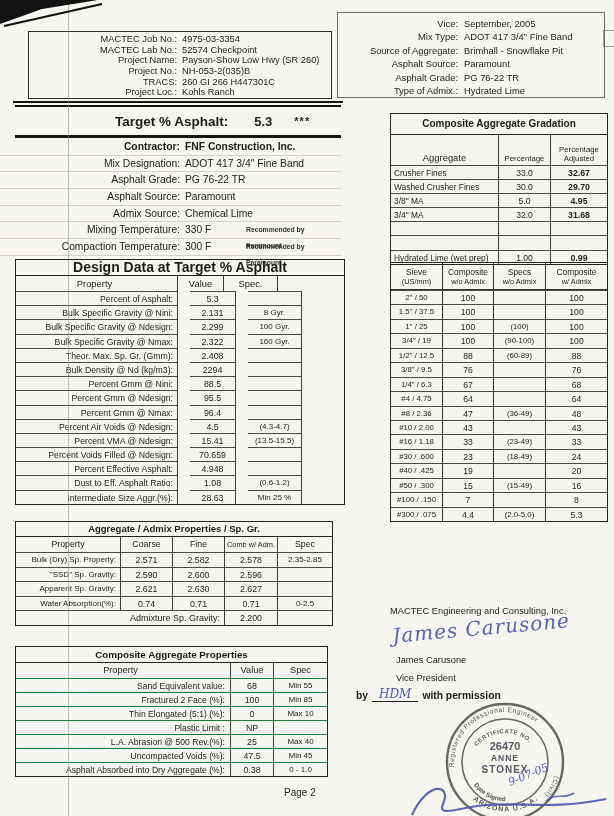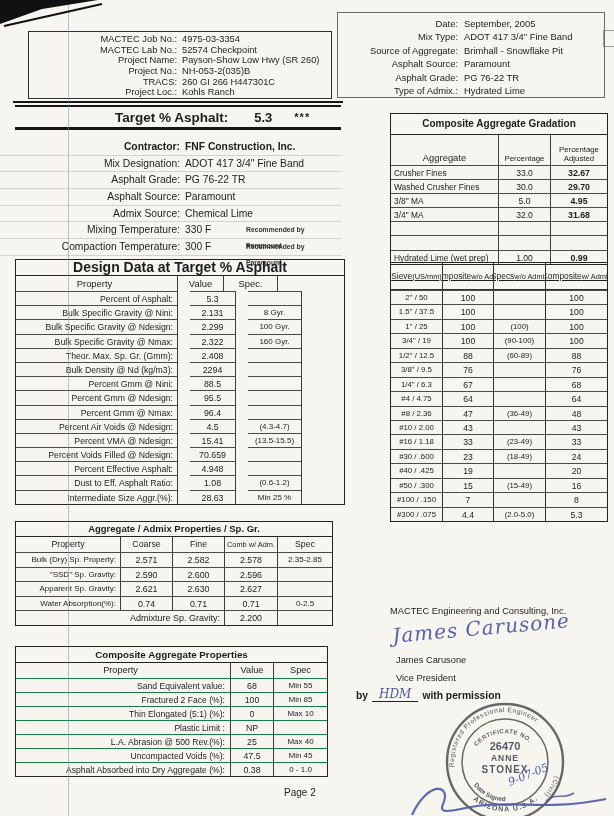--- a/index.html
+++ b/index.html
@@ -17,21 +17,21 @@
   .hl-box .h-value{padding-left:5px;}
   .hr-box{position:absolute;left:337px;top:12px;width:268px;height:86px;
           border:1px solid #6a6a6a;padding-top:4px;box-sizing:border-box;}
   .hr-box .h-row{display:flex;height:13.4px;line-height:13.4px;font-size:9.4px;}
   .hr-box .h-label{width:120px;text-align:right;}
   .hr-box .h-value{padding-left:6px;}
   .scan-artifact{position:absolute;left:603px;top:30px;width:11px;height:15px;
           border:1.5px solid #9b9a96;border-right:none;}
 
   
-  .target-bar{position:absolute;left:15px;top:105px;width:326px;height:25px;
+  .target-bar{position:absolute;left:15px;top:105px;width:326px;height:33px;
           border-top:2.5px solid #161616;border-bottom:3px solid #161616;
           display:flex;align-items:center;padding-left:100px;box-sizing:border-box;}
   .target-bar::before{content:"";position:absolute;left:-2px;right:-2px;top:-6px;height:1.5px;background:#161616;}
   .t-label{font-weight:bold;font-size:13.5px;}
   .t-value{font-weight:bold;font-size:13px;margin-left:26px;}
   .t-stars{font-weight:bold;font-size:11px;margin-left:22px;letter-spacing:1px;}
 
   
   .ct-block{position:absolute;left:0;top:139px;width:341px;}
   .ct-row{position:relative;display:flex;height:15.7px;line-height:15.7px;font-size:10.3px;
@@ -104,22 +104,22 @@
   .gt .row{height:14.1px;}
   .gt .row .cell{line-height:14.1px;border-top:1px solid #4a4a4a;border-right:1px solid #3d3d3d;}
   .gt .row .cell:last-child{border-right:none;text-align:center;font-weight:bold;font-size:8.8px;}
   .gt .a1{padding-left:3px;font-size:8.4px;}
   .gt .a2{text-align:center;font-size:8.6px;}
 
   
   .st{left:390px;top:262px;width:218px;}
   .st .grid{display:grid;grid-template-columns:52px 51px 52px auto;}
   .st .shead{height:26px;border-bottom:1px solid #333;}
-  .st .shead .cell{display:flex;justify-content:center;align-items:center;
-       border-right:1.3px solid #333;text-decoration:underline;}
+  .st .shead .cell{display:flex;flex-direction:column;justify-content:center;align-items:center;
+       border-right:1.3px solid #333;}
   .st .shead .cell:last-child{border-right:none;}
   .st .sh1{font-size:8.4px;}
   .st .sh2{font-size:7.4px;}
   .st .row{height:14.45px;}
   .st .row .cell{line-height:14.45px;text-align:center;border-top:1px solid #4a4a4a;border-right:1.3px solid #333;}
   .st .row .cell:first-child{font-size:7.8px;}
   .st .row .cell{font-size:8.6px;}
   .st .row .cell:last-child{border-right:none;}
   .st .row .sp{font-size:7.8px;}
 
@@ -180,21 +180,21 @@
           <span class="h-label">Project Loc.:</span>
           <span class="h-value">Kohls Ranch</span>
         </div>
       </div>
   </div>
 
   <div class="hr-box">
     <div>
 
         <div class="h-row">
-          <span class="h-label">Date:</span>
+          <span class="h-label">Vice:</span>
           <span class="h-value">September, 2005</span>
         </div>
 
         <div class="h-row">
           <span class="h-label">Mix Type:</span>
           <span class="h-value">ADOT 417 3/4" Fine Band</span>
         </div>
 
         <div class="h-row">
           <span class="h-label">Source of Aggregate:</span>

